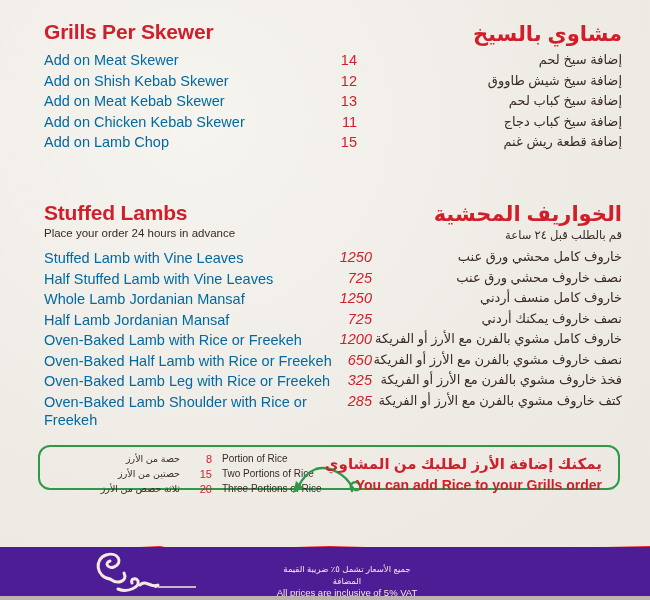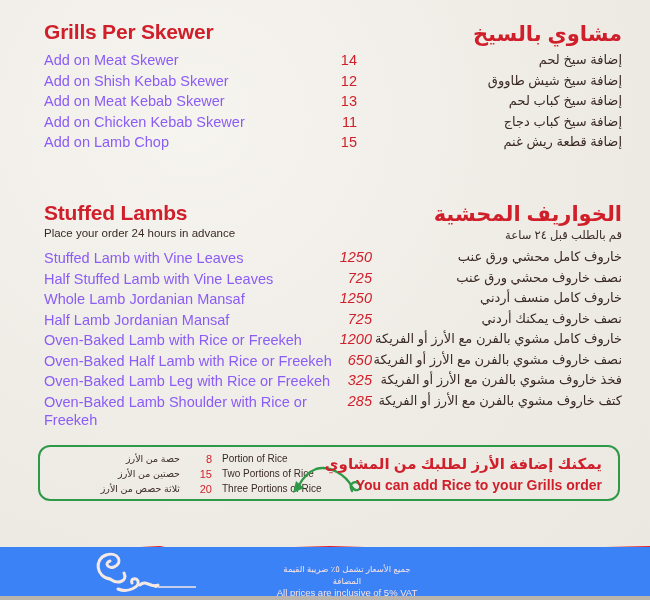--- a/index.html
+++ b/index.html
@@ -19,48 +19,48 @@
   }
   .ar-title {
     position: absolute; right: 28px; color: #d01f2a;
     font-size: 21px; font-weight: bold; direction: rtl; text-align: right;
   }
   .en-sub { position: absolute; left: 44px; font-size: 11.5px; color: #3a2a24; }
   .ar-sub { position: absolute; right: 28px; font-size: 11.5px; direction: rtl; color: #3a2a24; }
 
   .rows { position: absolute; left: 0; right: 0; }
   .row { position: relative; height: 20.5px; }
-  .row .en { position: absolute; left: 44px; font-size: 14.5px; color: #8b5cf6; white-space: nowrap; }
+  .row .en { position: absolute; left: 44px; font-size: 14.5px; color: #0369a1; white-space: nowrap; }
   .row .price { position: absolute; font-size: 14.5px; color: #d01f2a; text-align: right; width: 50px; }
   .row .ar { position: absolute; right: 28px; font-size: 13px; direction: rtl; text-align: right; color: #3a2a24; white-space: nowrap; }
 
   .grills .price { left: 307px; }
   .lambs .price { left: 322px; font-style: italic; }
   .lambs .row .en { width: 270px; white-space: normal; line-height: 18px; }
   .lambs .row.tall { height: 38px; }
 
   
   .rice-box {
-    position: absolute; left: 38px; top: 445px; width: 582px; height: 56px;
+    position: absolute; left: 38px; top: 445px; width: 582px; height: 45px;
     border: 2.5px solid #2e9a48; border-radius: 12px;
   }
   .rice-list { position: absolute; left: 40px; top: 6px; width: 250px; }
   .rice-row { position: relative; height: 15px; font-size: 10px; }
   .rice-row .rar { position: absolute; right: 150px; direction: rtl; color: #3a2a24; font-size: 9.5px; white-space: nowrap; }
   .rice-row .rp { position: absolute; left: 108px; width: 24px; text-align: right; color: #d01f2a; font-size: 11px; }
   .rice-row .ren { position: absolute; left: 142px; color: #3a2a24; white-space: nowrap; }
   .arrow { position: absolute; left: 250px; top: 10px; width: 90px; height: 46px; }
   .rice-msg { position: absolute; right: 16px; top: 8px; text-align: right; color: #d01f2a; font-weight: bold; }
   .rice-msg .ar { direction: rtl; font-size: 15px; }
   .rice-msg .en { font-size: 14px; margin-top: 4px; }
 
   
   .footer {
     position: absolute; left: 0; right: 0; top: 547px; height: 53px;
-    background: #3b82f6;
+    background: #4c1d95;
   }
   .footer-edge { position: absolute; left: 0; right: 0; top: 543px; height: 8px; }
   .footer-shadow { position: absolute; left: 0; right: 0; bottom: 0; height: 4px; background: #b9b5ae; }
   .ornament { position: absolute; left: 88px; top: 2px; width: 110px; height: 46px; }
   .foot-note { position: absolute; top: 16px; color: #fbe3e3; text-align: center; font-size: 9.5px; line-height: 12px; }
   .foot-note .ar { direction: rtl; font-size: 8.5px; }
   .vat { left: 272px; width: 150px; }
   .aed { left: 490px; width: 130px; }
 </style>
 </head>

